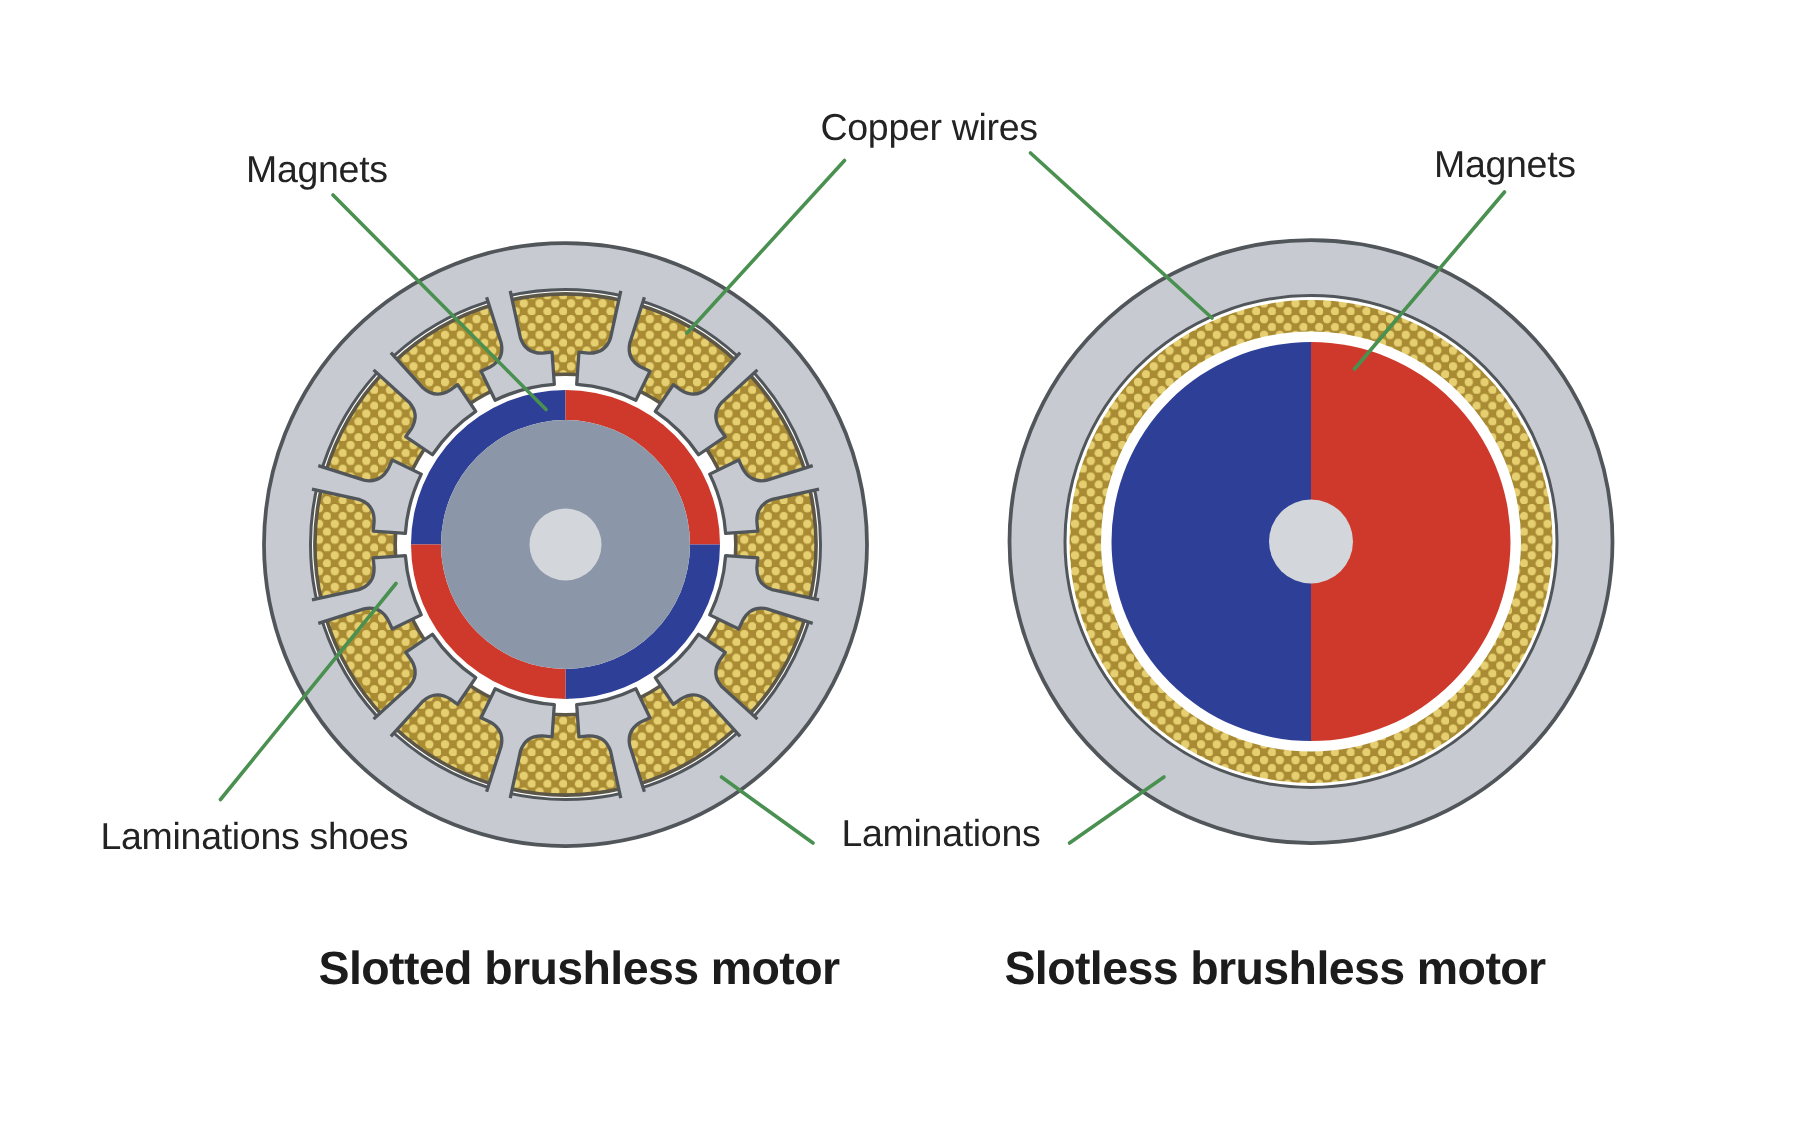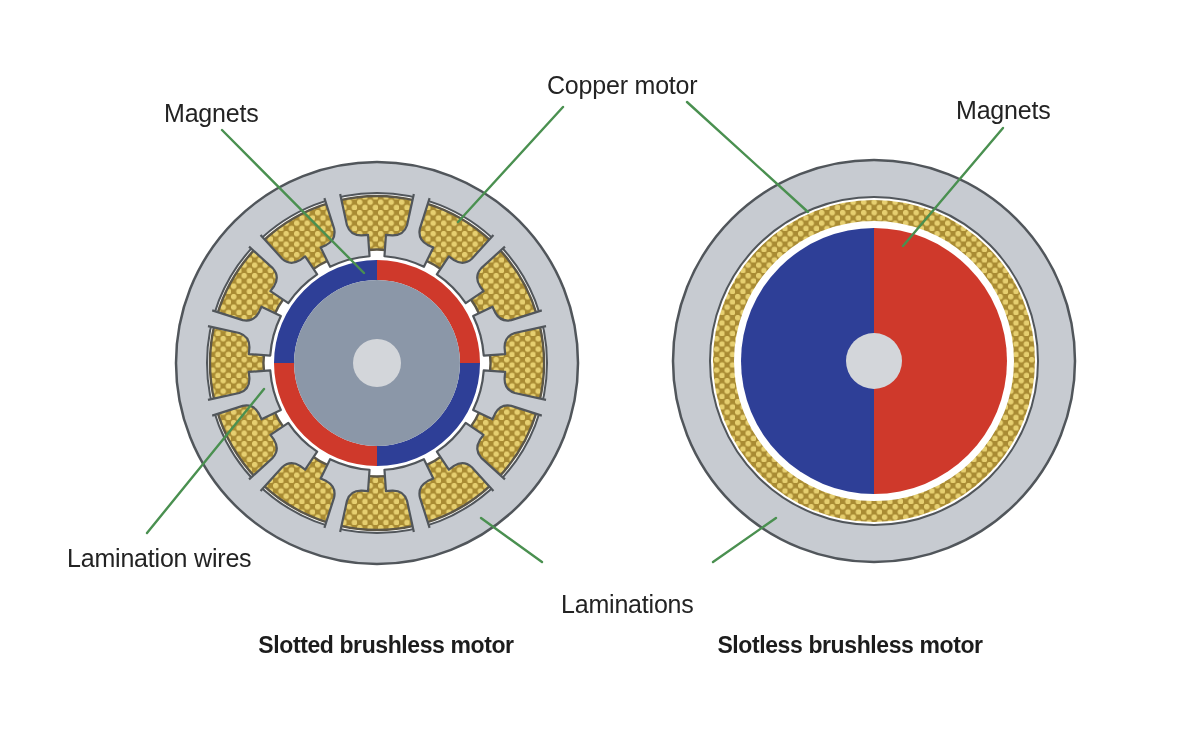--- a/index.html
+++ b/index.html
@@ -1,25 +1,25 @@
 <!DOCTYPE html>
 <html><head>
 <meta charset="utf-8">
 <style>
   html,body{margin:0;padding:0;}
   body{background:#ffffff;font-family:"Liberation Sans",sans-serif;}
   .stage{position:relative;width:1200px;height:748px;background:#ffffff;overflow:hidden;}
   .stage svg{position:absolute;left:0;top:0;}
   .lbl{position:absolute;font-size:25px;line-height:25px;color:#232323;letter-spacing:-0.2px;white-space:nowrap;}
-  .title{position:absolute;width:400px;text-align:center;font-size:23px;line-height:31px;font-weight:bold;color:#1c1c1c;letter-spacing:-0.4px;white-space:nowrap;}
+  .title{position:absolute;width:400px;text-align:center;font-size:31px;line-height:31px;font-weight:bold;color:#1c1c1c;letter-spacing:-0.4px;white-space:nowrap;}
   .lbl-magnets-left{left:164px;top:101px;}
   .lbl-copper-wires{left:547px;top:73px;}
   .lbl-magnets-right{left:956px;top:98px;}
   .lbl-lamination-shoes{left:67px;top:546px;}
-  .lbl-laminations{left:561px;top:592px;}
+  .lbl-laminations{left:561px;top:544px;}
   .title-left{left:186px;top:630px;}
   .title-right{left:650px;top:630px;text-align:center;}
 </style>
 </head>
 <body>
 
 <div class="stage">
 
   <svg width="1200" height="748" viewBox="0 0 1200 748">
     <defs>
@@ -85,19 +85,19 @@
       <line x1="563" y1="107" x2="458" y2="222"></line>
       <line x1="687" y1="102" x2="808" y2="212"></line>
       <line x1="1003" y1="128" x2="903" y2="246"></line>
       <line x1="147" y1="533" x2="264" y2="389"></line>
       <line x1="542" y1="562" x2="481" y2="518"></line>
       <line x1="713" y1="562" x2="776" y2="518"></line>
     </g>
   </svg>
 
   <div class="lbl lbl-magnets-left">Magnets</div>
-  <div class="lbl lbl-copper-wires">Copper motor</div>
+  <div class="lbl lbl-copper-wires">Copper wires</div>
   <div class="lbl lbl-magnets-right">Magnets</div>
-  <div class="lbl lbl-lamination-shoes">Lamination wires</div>
+  <div class="lbl lbl-lamination-shoes">Laminations shoes</div>
   <div class="lbl lbl-laminations">Laminations</div>
   <div class="title title-left">Slotted brushless motor</div>
   <div class="title title-right">Slotless brushless motor</div>
 </div>
 
 </body></html>

